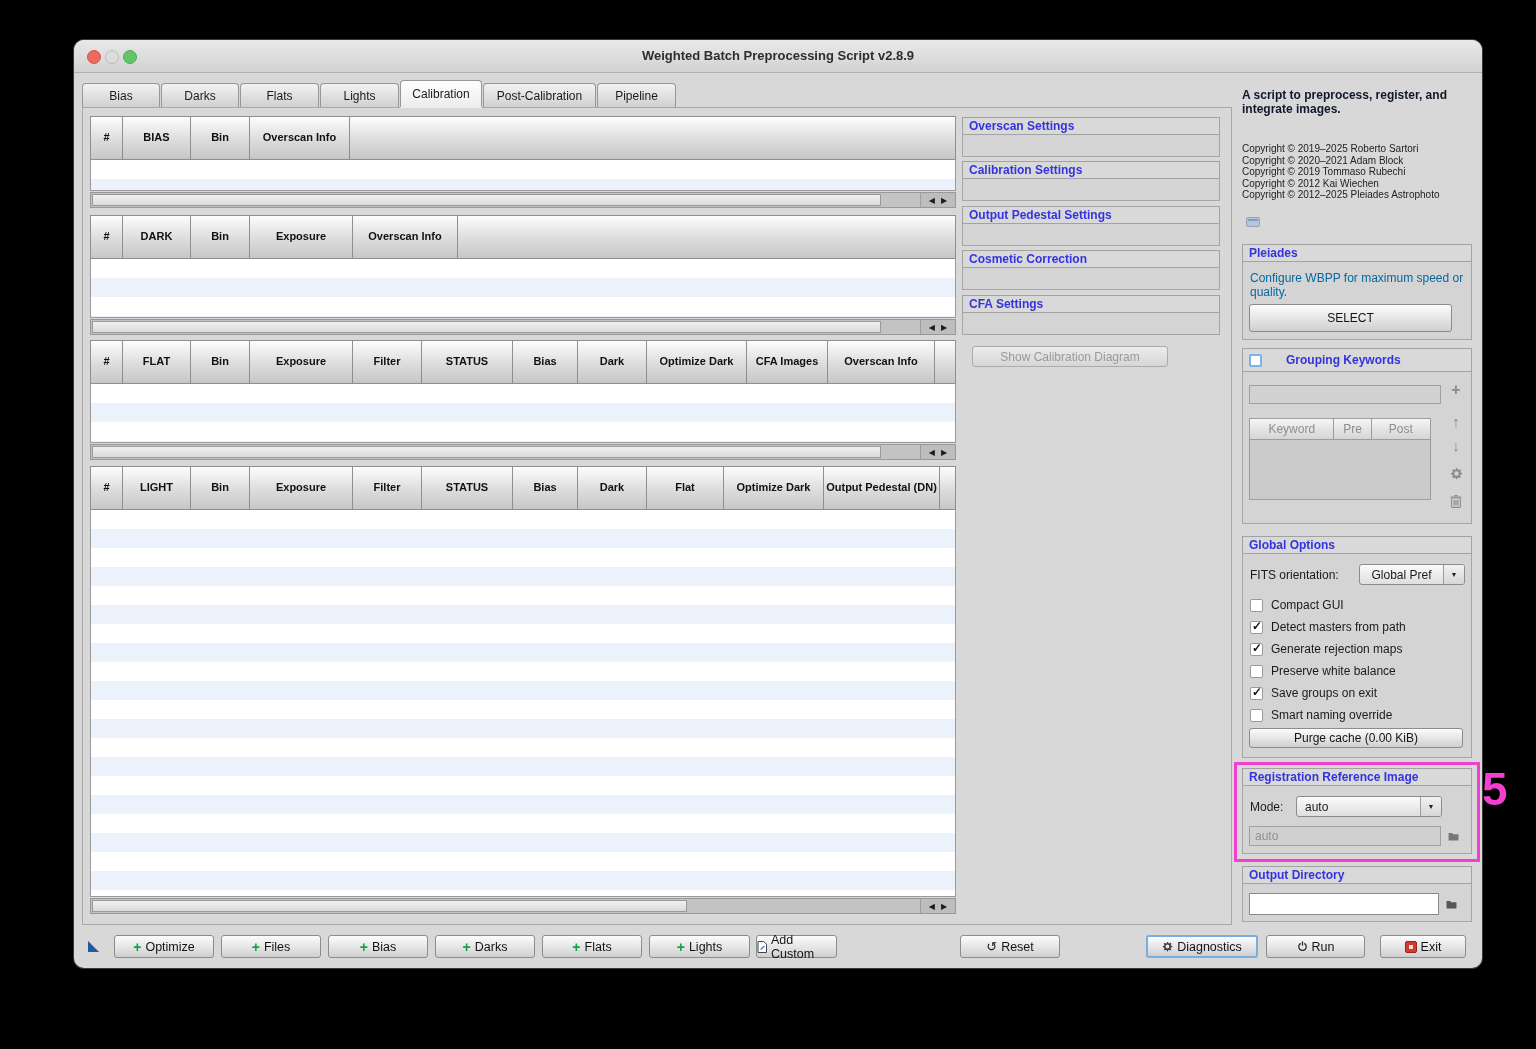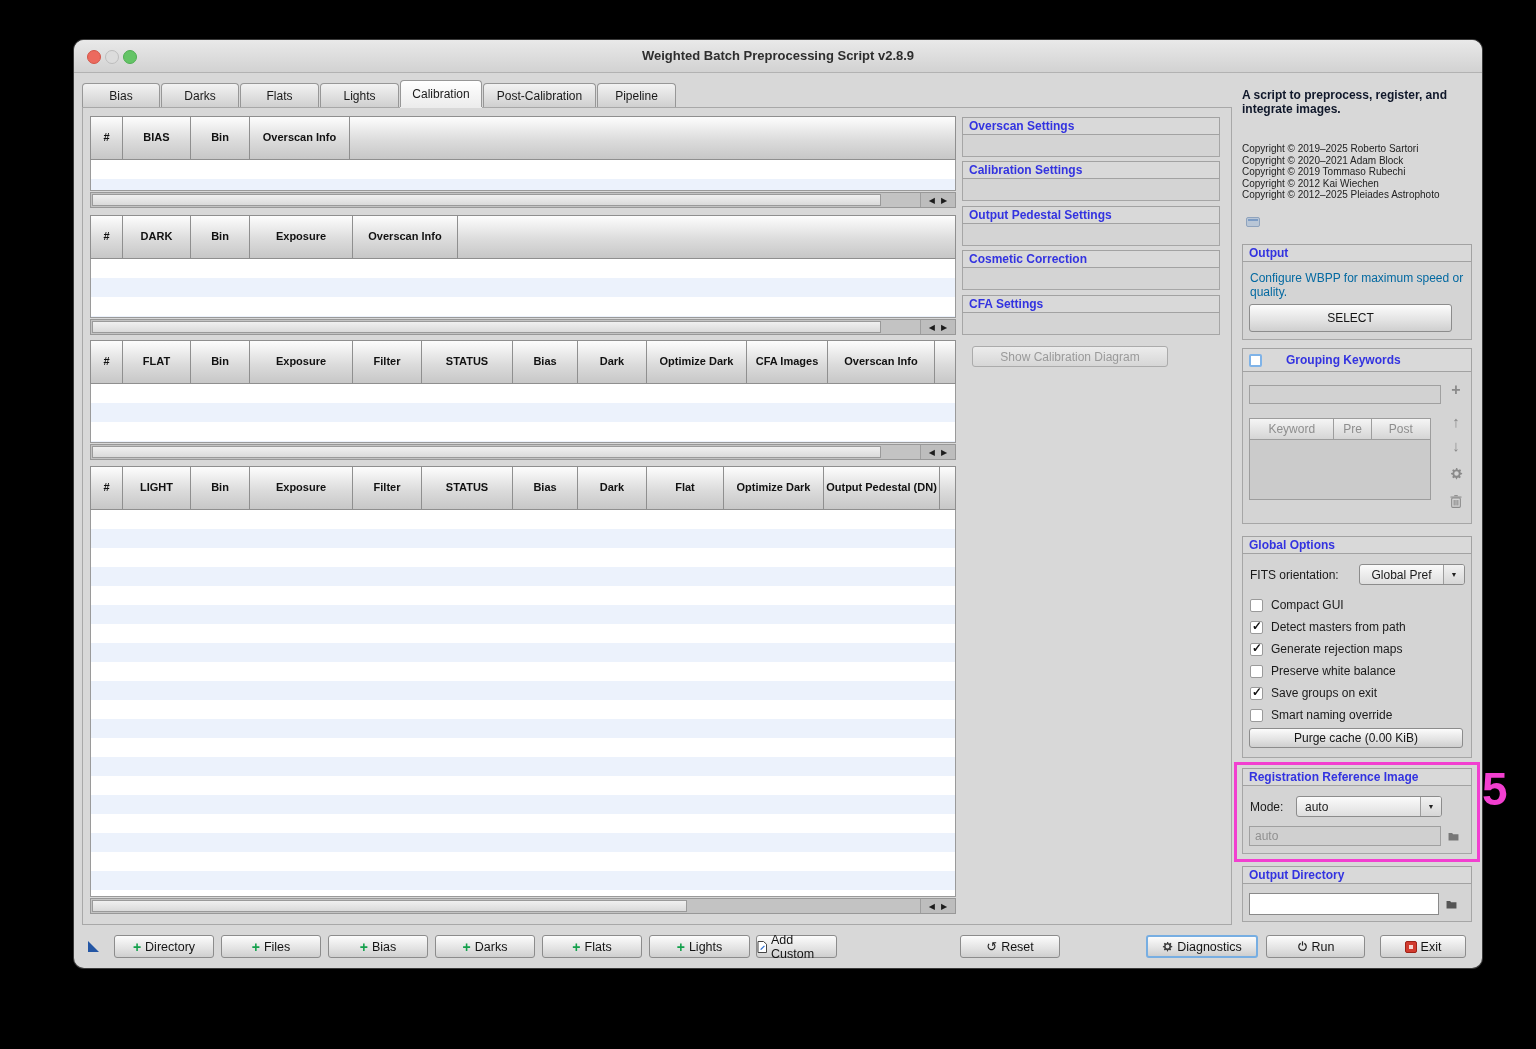--- a/index.html
+++ b/index.html
@@ -342,21 +342,21 @@
         <div>Copyright © 2019–2025 Roberto Sartori</div>
         <div>Copyright © 2020–2021 Adam Block</div>
         <div>Copyright © 2019 Tommaso Rubechi</div>
         <div>Copyright © 2012 Kai Wiechen</div>
         <div>Copyright © 2012–2025 Pleiades Astrophoto</div>
       </div>
     <div id="mini-browser-icon"></div>
 
     <div class="side-sec" style="top:204px;">
       <div class="sec-title">
-        <span>Output</span>
+        <span>Pleiades</span>
       </div>
       <div class="sec-body" id="presets-body">
         <div id="presets-text">Configure WBPP for maximum speed or quality.</div>
         <div id="select-btn" class="btn">SELECT</div>
       </div>
     </div>
 
     <div class="side-sec" style="top:308px;">
       <div class="sec-title" id="grouping-title">
         <span class="cb blue"></span>
@@ -470,21 +470,21 @@
             </svg>
         </span>
       </div>
     </div>
   </div>
 
   <div id="footer">
     <div id="drag-triangle"></div>
   <div class="btn f-btn" style="left: 40px; width: 100px;">
         <span class="plus-glyph">+</span>
-        <span>Directory</span>
+        <span>Optimize</span>
       </div>
       <div class="btn f-btn" style="left: 147px; width: 100px;">
         <span class="plus-glyph">+</span>
         <span>Files</span>
       </div>
       <div class="btn f-btn" style="left: 254px; width: 100px;">
         <span class="plus-glyph">+</span>
         <span>Bias</span>
       </div>
       <div class="btn f-btn" style="left: 361px; width: 100px;">

